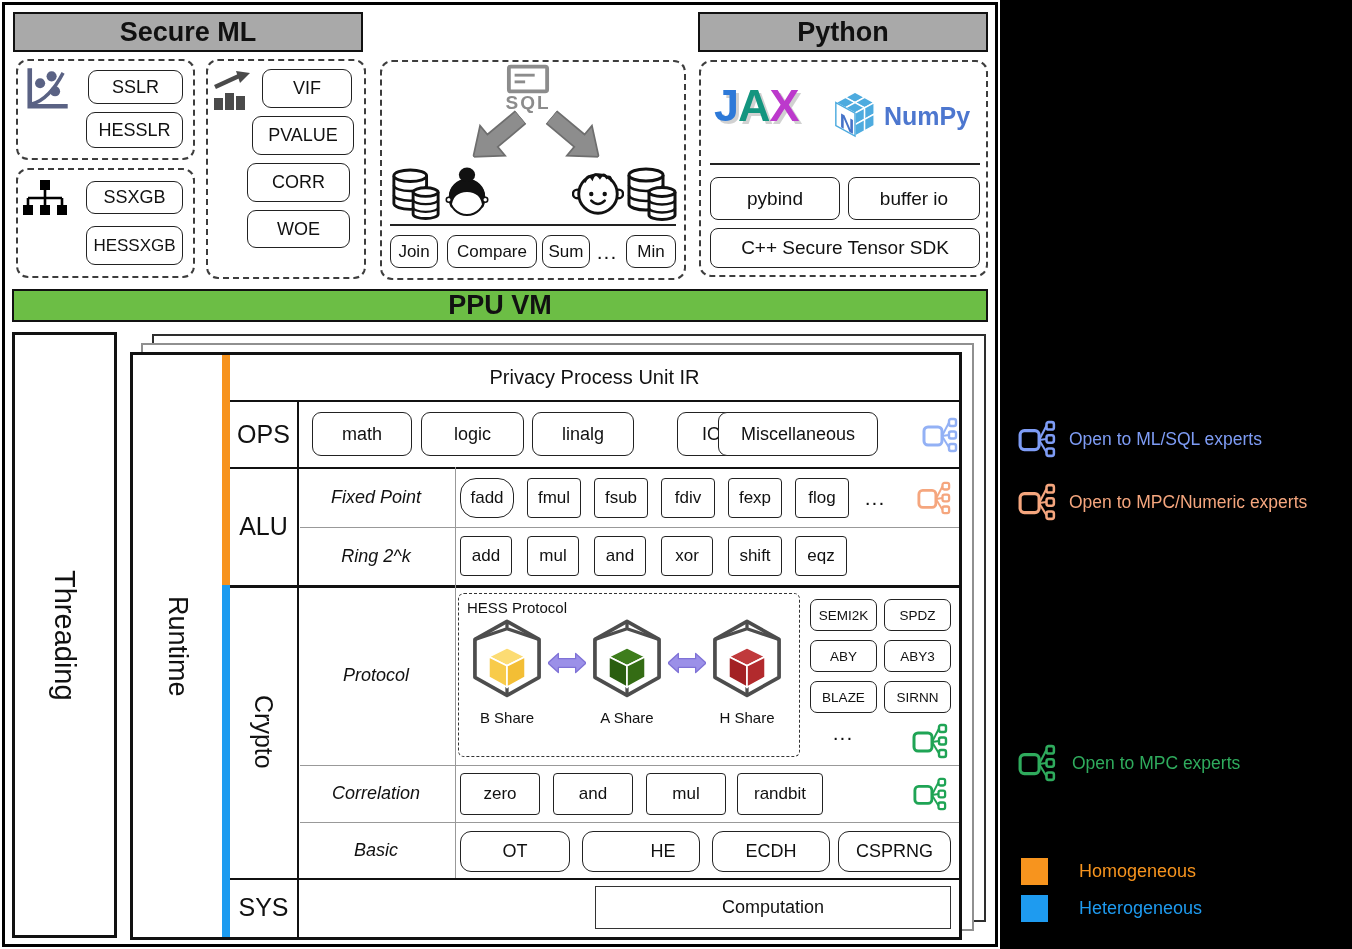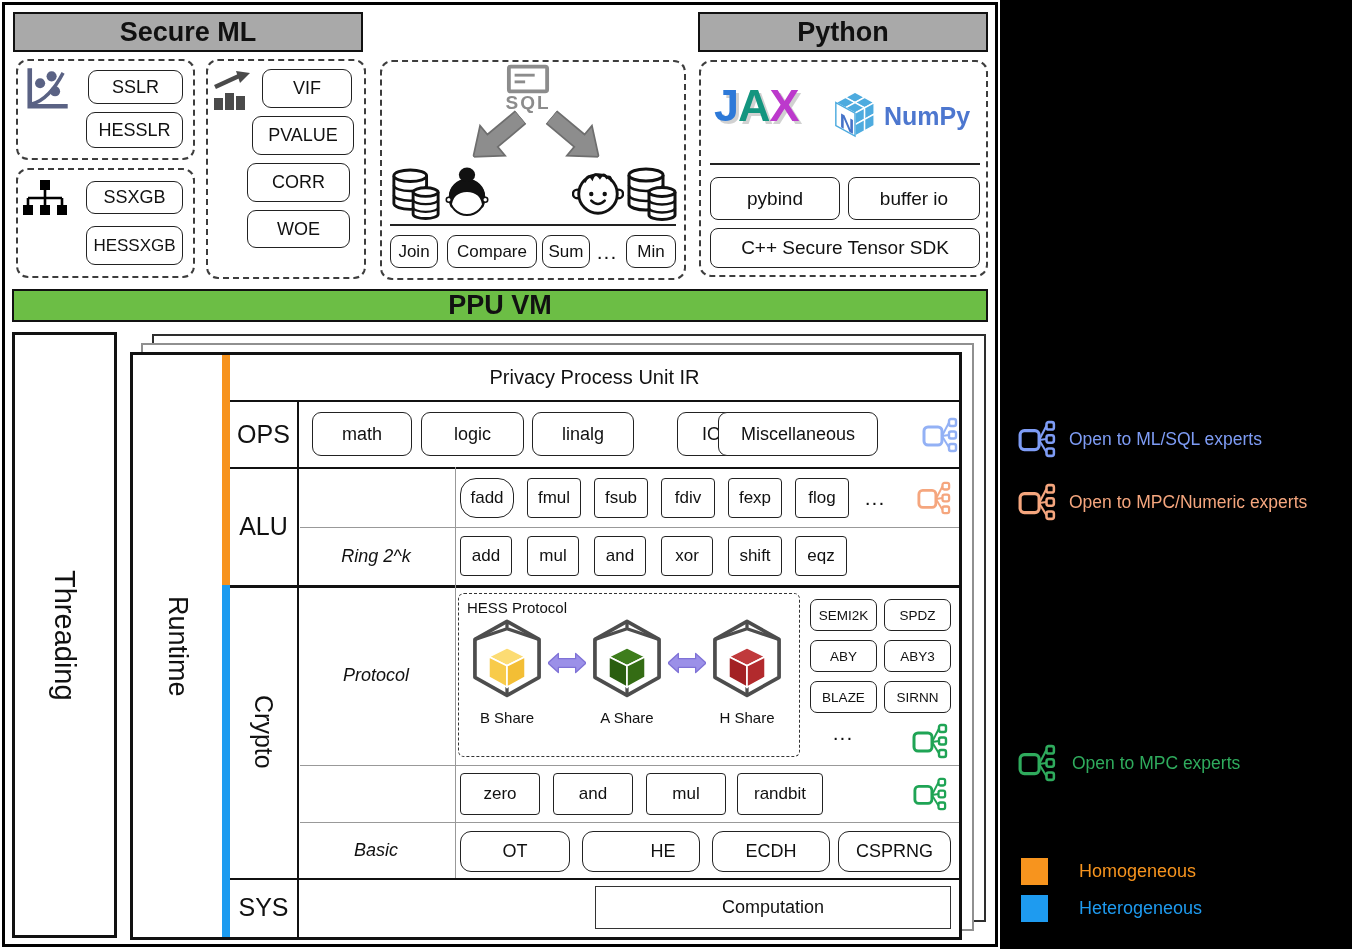--- a/index.html
+++ b/index.html
@@ -287,20 +287,23 @@
         <span>Miscellaneous</span>
       </div>
     <svg class="abs fan-blue" style="left:789px;top:62px;" width="36" height="36">
         <use href="#fanout" width="36" height="36"></use>
       </svg>
 
     <div class="abs rowlabel" style="left:97px;top:112px;width:67px;height:118px;">
         <span>ALU</span>
       </div>
 
+    <div class="abs sublabel" style="left:164px;top:112px;width:158px;height:60px;">
+        <span>Fixed Point</span>
+      </div>
     <div class="abs btn btn-sm" style="left:327px;top:123px;width:54px;height:40px;border-radius:16px;">
         <span>fadd</span>
       </div>
     <div class="abs btn btn-sm" style="left:394px;top:123px;width:54px;height:40px;">
         <span>fmul</span>
       </div>
     <div class="abs btn btn-sm" style="left:461px;top:123px;width:54px;height:40px;">
         <span>fsub</span>
       </div>
     <div class="abs btn btn-sm" style="left:528px;top:123px;width:54px;height:40px;">
@@ -387,20 +390,23 @@
         <span>BLAZE</span>
       </div>
     <div class="abs btn btn-proto" style="left:751px;top:326px;width:67px;height:32px;">
         <span>SIRNN</span>
       </div>
     <div class="abs dots" style="left:690px;top:366px;width:40px;height:24px;">...</div>
     <svg class="abs fan-green" style="left:779px;top:368px;" width="36" height="36">
         <use href="#fanout" width="36" height="36"></use>
       </svg>
 
+    <div class="abs sublabel" style="left:164px;top:410px;width:158px;height:57px;">
+        <span>Correlation</span>
+      </div>
     <div class="abs btn btn-sm" style="left:327px;top:418px;width:80px;height:42px;">
         <span>zero</span>
       </div>
     <div class="abs btn btn-sm" style="left:420px;top:418px;width:80px;height:42px;">
         <span>and</span>
       </div>
     <div class="abs btn btn-sm" style="left:513px;top:418px;width:80px;height:42px;">
         <span>mul</span>
       </div>
     <div class="abs btn btn-sm" style="left:604px;top:418px;width:86px;height:42px;">

